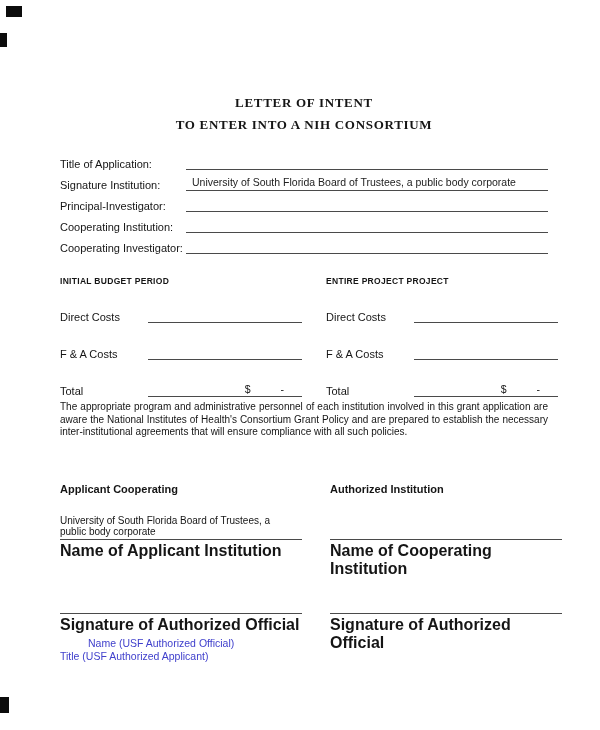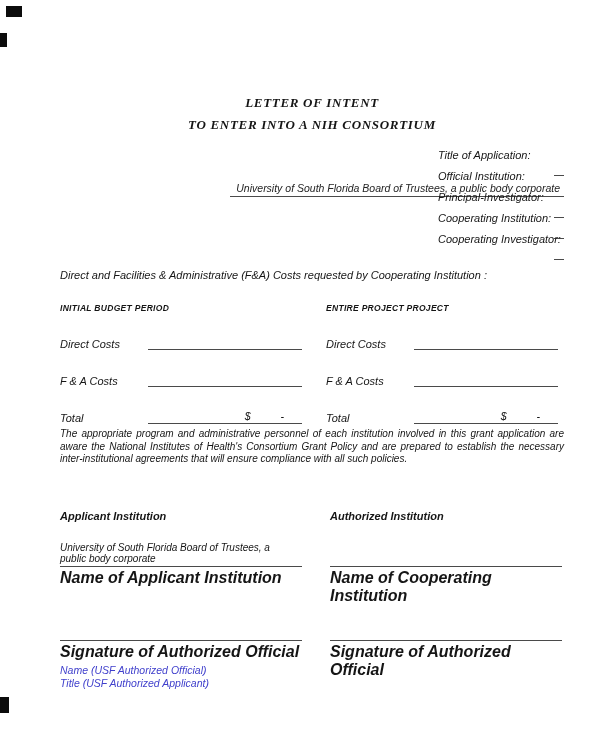--- a/index.html
+++ b/index.html
@@ -2,41 +2,41 @@
 <html><head>
 <meta charset="utf-8">
 <style>
   * { box-sizing: border-box; margin: 0; padding: 0; }
   html, body { width: 600px; height: 730px; background: #ffffff; overflow: hidden; }
   body {
     font-family: "Liberation Sans", "DejaVu Sans", sans-serif;
     color: #151515;
     position: relative;
   }
-  .page { position: absolute; inset: 0; padding: 92px 36px 0 60px; font-style: italic; }
+  .page { position: absolute; inset: 0; padding: 92px 52px 0 60px; }
 
   
   .scan-mark { position: absolute; background: #0c0c0c; }
   .mark-a { left: 6px;  top: 6px;   width: 16px; height: 11px; }
   .mark-b { left: 0;    top: 33px;  width: 7px;  height: 14px; }
   .mark-c { left: 0;    top: 697px; width: 9px;  height: 16px; }
 
   
   .title {
     text-align: center;
     font-family: "Liberation Serif", "DejaVu Serif", serif;
     font-weight: bold;
     font-size: 13px;
     letter-spacing: 0.7px;
     line-height: 22px;
   }
 
   
   .fields { margin-top: 13px; }
-  .field-row { display: flex; align-items: flex-end; height: 21px; font-size: 11px; flex-direction: column; }
+  .field-row { display: flex; align-items: flex-end; height: 21px; font-size: 11px; }
   .field-label { width: 126px; flex: none; }
   .field-line {
     flex: 1;
     border-bottom: 1px solid #4a4a4a;
     min-height: 15px;
     font-size: 10.5px;
     padding: 0 4px 1px 6px;
     color: #222;
   }
 
@@ -75,21 +75,21 @@
     border-bottom: 1px solid #4a4a4a;
     display: flex;
     flex-direction: column;
     justify-content: flex-end;
   }
   .typed-name { font-size: 10px; line-height: 11.5px; width: 238px; padding-bottom: 1px; }
   .under-label { font-weight: bold; font-size: 16px; padding-top: 2px; }
   .row-sign { margin-top: 32px; }
   .sign-line { border-bottom: 1px solid #4a4a4a; height: 4px; }
   .official { color: #4040cc; font-size: 10.5px; line-height: 13px; }
-  .official.first { margin-top: 3px; }
+  .official.first { margin-top: 3px; margin-left: 28px; }
 </style>
 </head>
 <body>
 
 <div class="page">
 
   <div class="scan-mark mark-a"></div>
   <div class="scan-mark mark-b"></div>
   <div class="scan-mark mark-c"></div>
 
@@ -97,38 +97,37 @@
     <div>LETTER OF INTENT</div>
     <div>TO ENTER INTO A NIH CONSORTIUM</div>
   </div>
 
   <div class="fields">
     <div class="field-row">
       <span class="field-label">Title of Application:</span>
       <span class="field-line"></span>
     </div>
     <div class="field-row">
-      <span class="field-label">Official Institution:</span>
+      <span class="field-label">Signature Institution:</span>
       <span class="field-line">University of South Florida Board of Trustees, a public body corporate</span>
     </div>
     <div class="field-row">
       <span class="field-label">Principal-Investigator:</span>
       <span class="field-line"></span>
     </div>
     <div class="field-row">
       <span class="field-label">Cooperating Institution:</span>
       <span class="field-line"></span>
     </div>
     <div class="field-row">
       <span class="field-label">Cooperating Investigator:</span>
       <span class="field-line"></span>
     </div>
   </div>
 
-  <p class="costs-intro">Direct and Facilities &amp; Administrative (F&amp;A) Costs requested by Cooperating Institution :</p>
 
   <div class="costs-grid">
     <div class="costs-col">
       <div class="costs-header">INITIAL BUDGET PERIOD</div>
       <div class="cost-row">
         <span class="cost-label">Direct Costs</span>
         <span class="cost-line"></span>
       </div>
       <div class="cost-row">
         <span class="cost-label">F &amp; A Costs</span>
@@ -161,21 +160,21 @@
       </div>
     </div>
   </div>
 
 
   <p class="statement">The appropriate program and administrative personnel of each institution involved in this grant application are aware the National Institutes of Health's Consortium Grant Policy and are prepared to establish the necessary inter-institutional agreements that will ensure compliance with all such policies.</p>
 
   <div class="sig-area">
 
     <div class="sig-row row-headers">
-      <div class="sig-header">Applicant Institution</div>
+      <div class="sig-header">Applicant Cooperating</div>
       <div class="sig-header">Authorized Institution</div>
     </div>
 
     <div class="sig-row row-names">
       <div class="sig-col">
         <div class="name-block">
           <div class="typed-name">University of South Florida Board of Trustees,  a public body corporate</div>
         </div>
         <div class="under-label">Name of Applicant Institution</div>
       </div>

